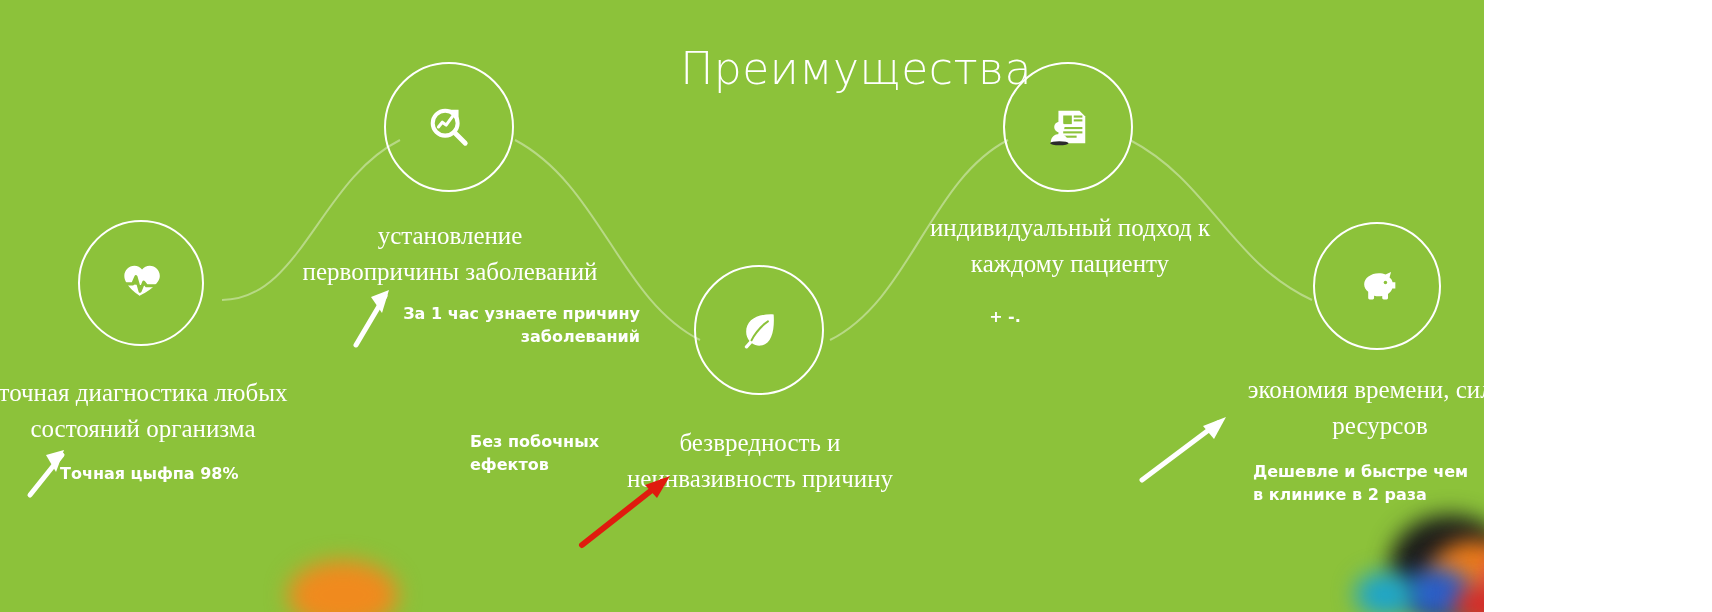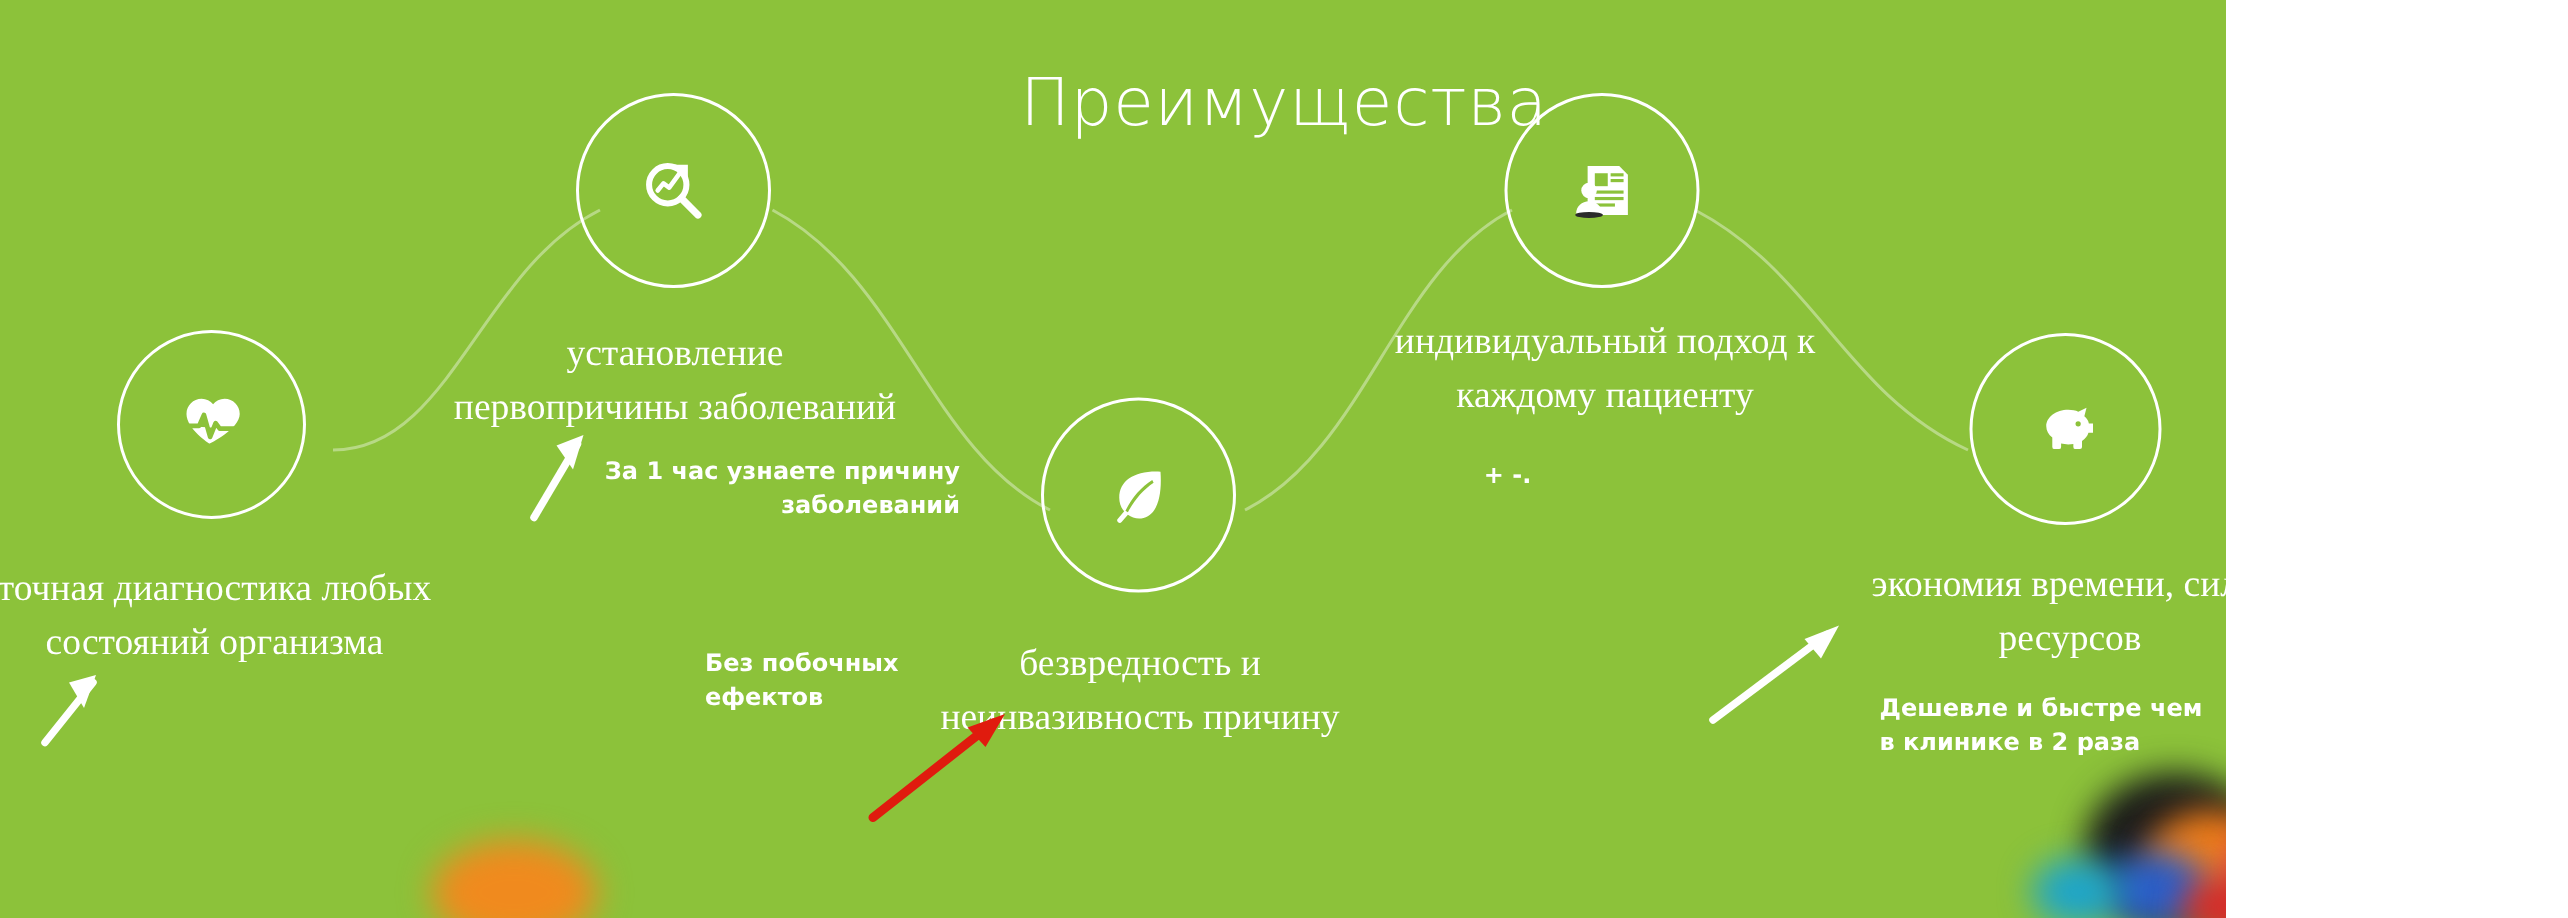--- a/index.html
+++ b/index.html
@@ -116,20 +116,21 @@
   <div class="node-circle" style="left:78px; top:220px; width:126px; height:126px;">
     <span>
       <svg width="44" height="44" viewBox="0 0 48 48">
         <path fill="#ffffff" d="M24 42C24 42 5 30 5 17.5 5 10.6 10.6 5 17.5 5c3.9 0 7.3 1.8 9.5 4.6C29.2 6.8 32.6 5 36.5 5 43.4 5 49 10.6 49 17.5 49 30 24 42 24 42z" transform="scale(0.88) translate(1.6,1)"></path>
         <path fill="#8cc23a" d="M3 25 h12 l3.5 -8 4.5 16 4 -10 3 4 h12" stroke="#8cc23a" stroke-width="3.4" stroke-linejoin="round" stroke-linecap="round"></path>
       </svg>
     </span>
   </div>
   <div class="benefit-label" style="left:-12px; top:375px; width:310px;">точная диагностика любых
 состояний организма</div>
+  <div class="annotation" style="left:60px; top:462px; width:240px;">Точная цыфпа 98%</div>
 
   <div class="node-circle" style="left:384px; top:62px; width:130px; height:130px;">
     <span>
       <svg width="46" height="46" viewBox="0 0 48 48">
         <circle cx="20" cy="20" r="13" fill="none" stroke="#ffffff" stroke-width="4.2"></circle>
         <line x1="29.5" y1="29.5" x2="41" y2="41" stroke="#ffffff" stroke-width="5" stroke-linecap="round"></line>
         <polyline points="13,24 17,19 21,22 29,11" fill="none" stroke="#ffffff" stroke-width="3.2" stroke-linejoin="round" stroke-linecap="round"></polyline>
         <polygon points="24,6 34,6 34,16" fill="#ffffff"></polygon>
       </svg>
     </span>

